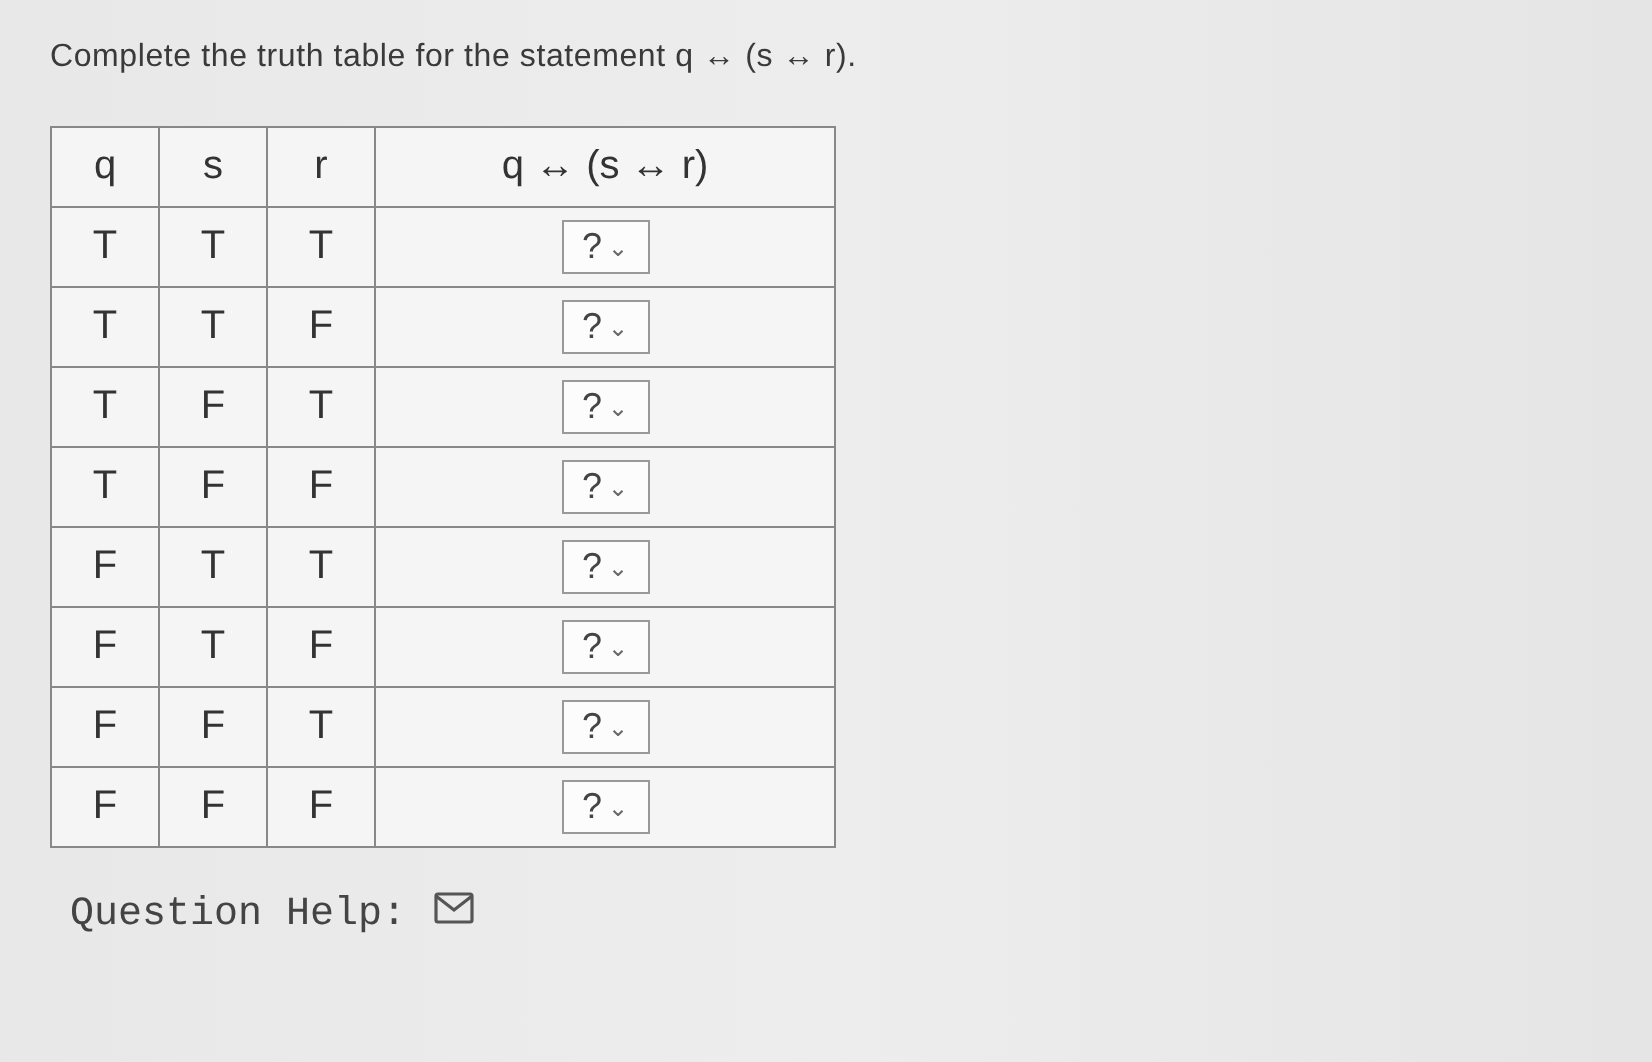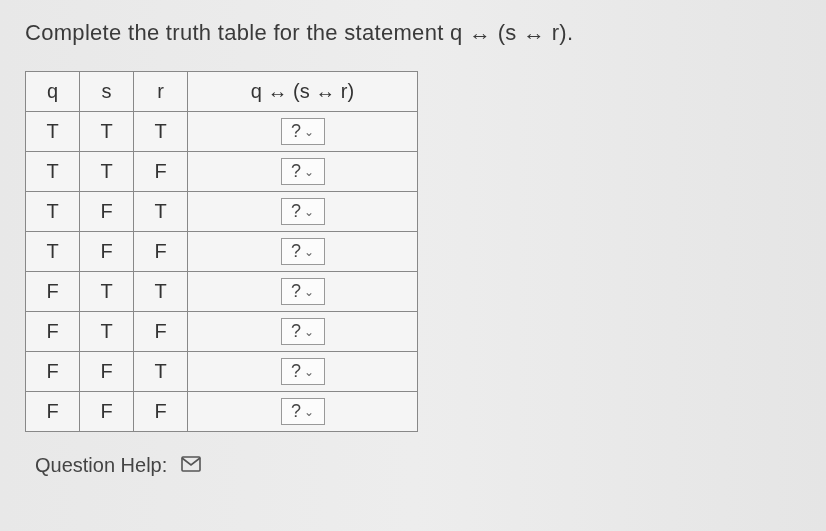--- a/index.html
+++ b/index.html
@@ -10,21 +10,21 @@
     body {
       width: 826px;
       height: 531px;
       background: linear-gradient(90deg, #e8e8e8 0%, #ededed 50%, #e5e5e5 100%);
       font-family: Arial, Helvetica, sans-serif;
       color: #333;
       padding: 20px 25px;
       overflow: hidden;
     }
     .question-text {
-      font-size: 22px;
+      font-size: 16px;
       color: #3a3a3a;
       margin-bottom: 25px;
       letter-spacing: 0.3px;
     }
     .truth-table {
       border-collapse: collapse;
       background: #f5f5f5;
       margin-bottom: 22px;
     }
     .truth-table th,
@@ -70,20 +70,21 @@
       font-size: 12px;
       color: #666;
     }
     .help-row {
       font-size: 20px;
       color: #444;
       display: flex;
       align-items: flex-start;
       gap: 14px;
       margin-left: 10px;
+      font-family: Liberation Mono, monospace;
     }
     .mail-icon {
       display: inline-block;
       color: #555;
     }
     .link {
       color: #2a6bb0;
       cursor: pointer;
     }
   </style>

